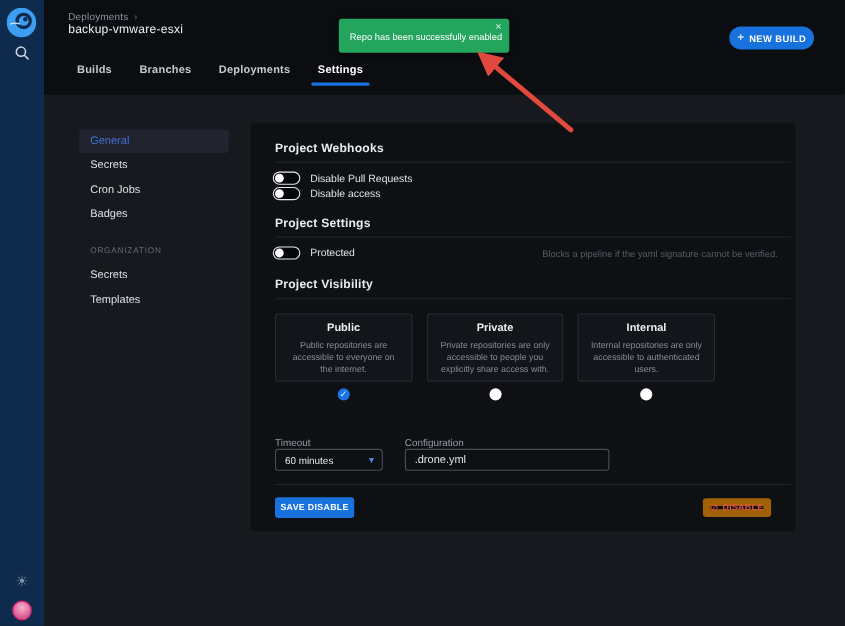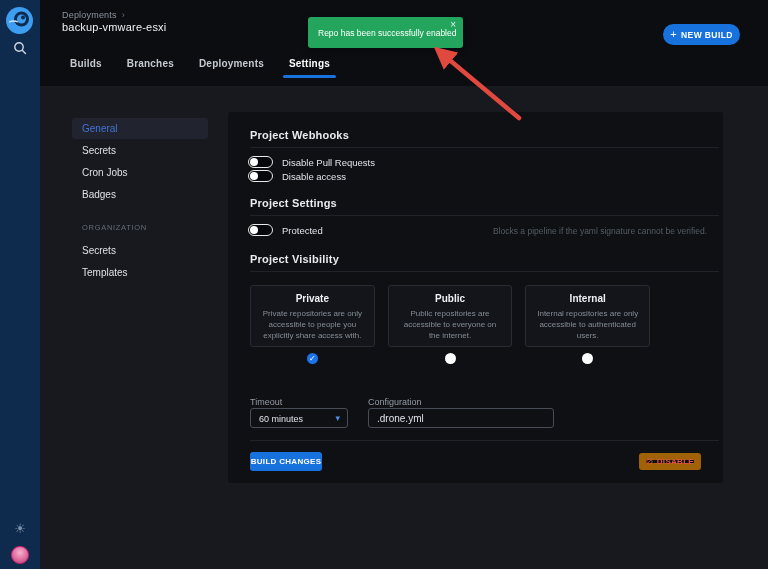--- a/index.html
+++ b/index.html
@@ -152,26 +152,26 @@
       </div>
     <div class="toggle-label">Protected</div>
   </div>
   <div class="note">Blocks a pipeline if the yaml signature cannot be verified.</div>
 
   <div class="sec-title" style="top:141px">Project Visibility</div>
   <div class="divider" style="top:159px"></div>
 
   <div class="cards">
     <div class="card">
+      <div class="card-title">Public</div>
+      <div class="card-desc">Public repositories are accessible to everyone on the internet.</div>
+    </div>
+    <div class="card">
       <div class="card-title">Private</div>
       <div class="card-desc">Private repositories are only accessible to people you explicitly share access with.</div>
-    </div>
-    <div class="card">
-      <div class="card-title">Public</div>
-      <div class="card-desc">Public repositories are accessible to everyone on the internet.</div>
     </div>
     <div class="card">
       <div class="card-title">Internal</div>
       <div class="card-desc">Internal repositories are only accessible to authenticated users.</div>
     </div>
   </div>
 
   <div class="radios">
     <div class="radio-cell">
         <div class="radio checked">✓</div>
@@ -188,21 +188,21 @@
   <div class="field-label" style="left:140px">Configuration</div>
 
   <div class="select">
     <span class="val">60 minutes</span>
     <span class="chev">▾</span>
   </div>
   <input class="input" value=".drone.yml" style="">
 
   <div class="divider" style="top:328px"></div>
 
-  <div class="save-btn">BUILD CHANGES</div>
+  <div class="save-btn">SAVE DISABLE</div>
   <div class="disable-btn">
     <svg width="9" height="9" viewBox="0 0 9 9">
       <circle cx="4.5" cy="4.5" r="3.6" fill="none" stroke="#e25048" stroke-width="1.1"></circle>
       <line x1="2" y1="7" x2="7" y2="2" stroke="#e25048" stroke-width="1.1"></line>
     </svg>
     <span>DISABLE</span>
   </div>
 </div>
 
 <svg class="arrow-overlay" viewBox="0 0 115 90">

